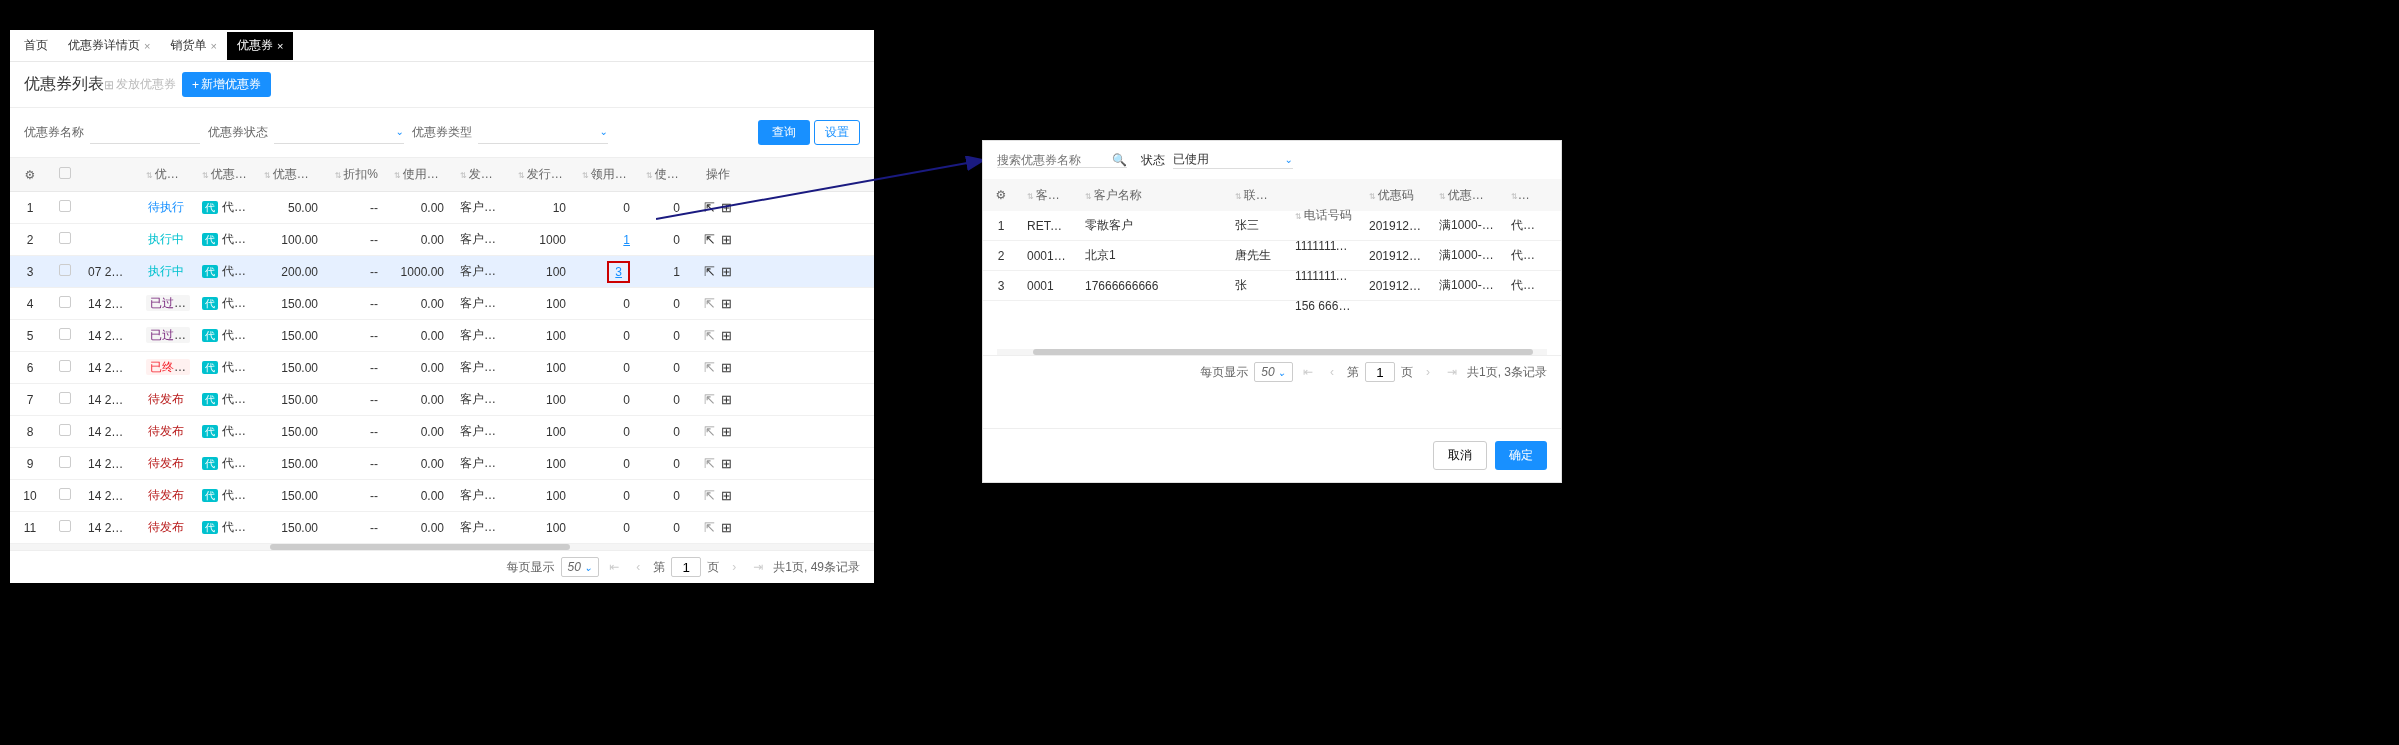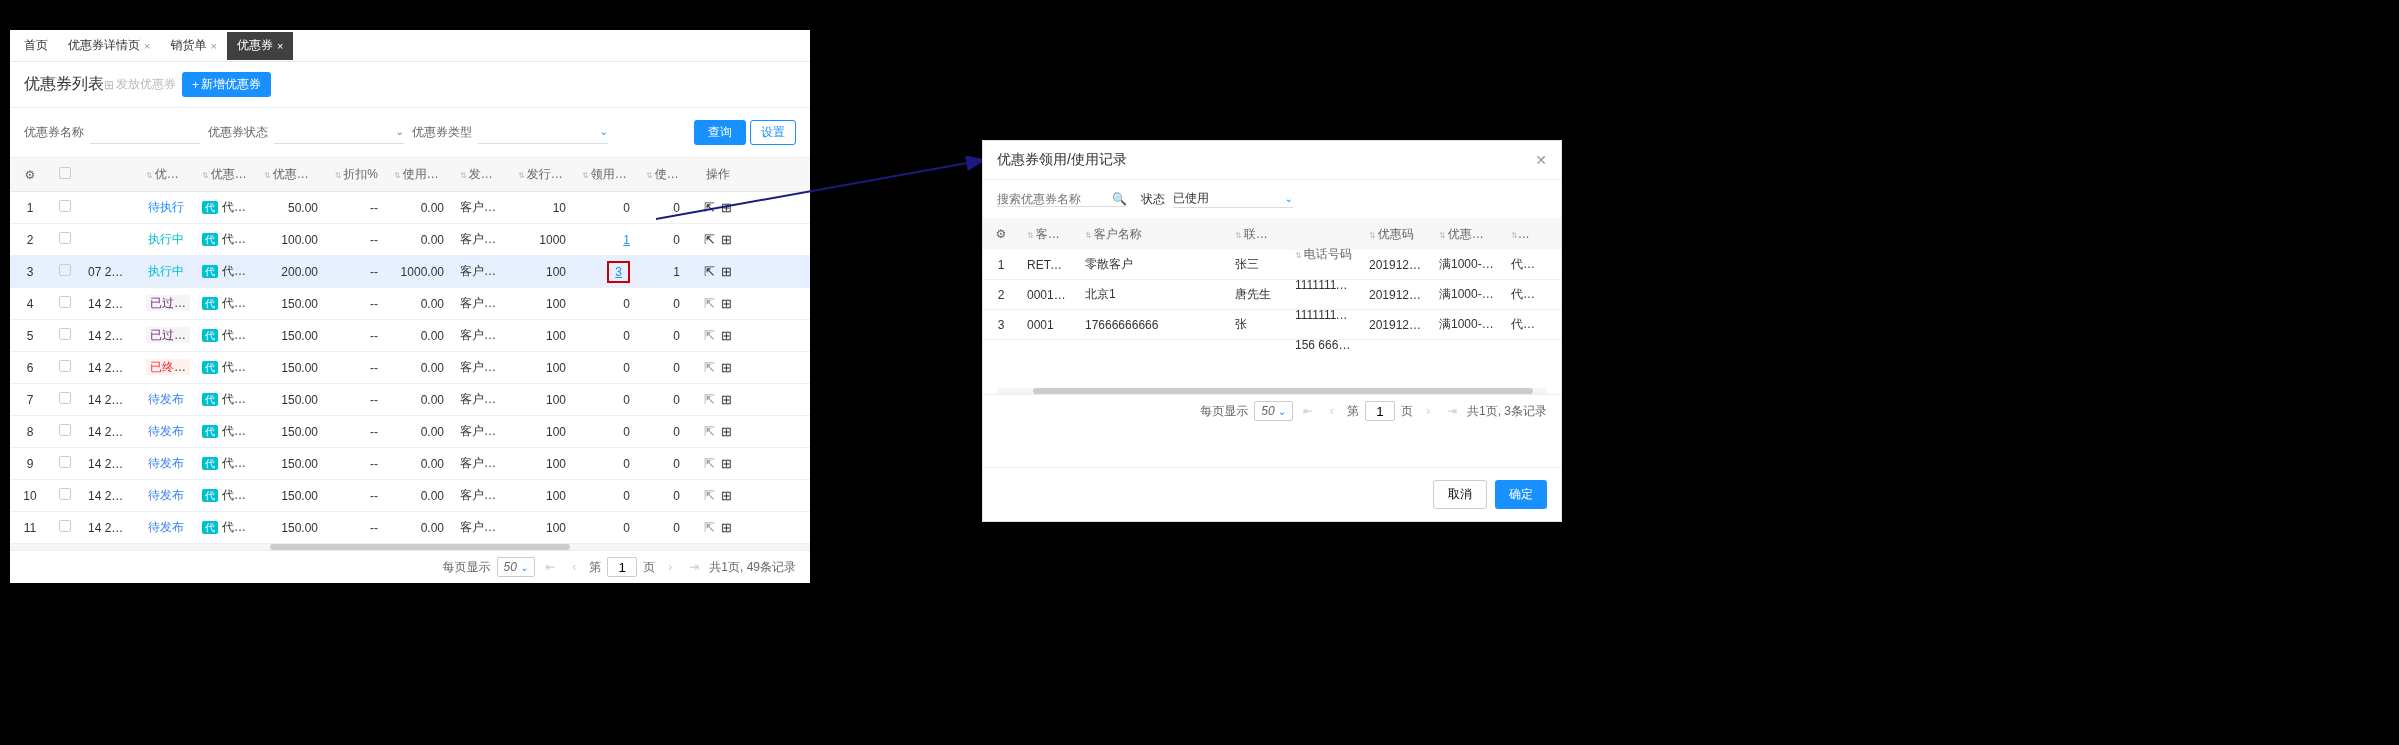--- a/index.html
+++ b/index.html
@@ -1,20 +1,20 @@
 <!DOCTYPE html>
 <html><head>
 <meta charset="utf-8">
 <style>
 * { box-sizing: border-box; margin: 0; padding: 0; }
 body { font-family: "Microsoft YaHei", Arial, sans-serif; font-size: 12px; color: #333; background: #000; width: 2399px; height: 745px; position: relative; }
-.panel-left { position: absolute; left: 10px; top: 30px; width: 800px; background: #fff; }
+.panel-left { position: absolute; left: 10px; top: 30px; width: 864px; background: #fff; }
 .tabs { display: flex; border-bottom: 1px solid #e8e8e8; height: 32px; align-items: center; padding: 0 4px; }
 .tab { padding: 0 10px; height: 28px; display: flex; align-items: center; cursor: pointer; gap: 4px; }
-.tab-active { background: #404040; color: #fff; }
+.tab-active { background: #000000; color: #fff; }
 .tab-close { font-size: 11px; color: #999; }
 .tab-active .tab-close { color: #fff; }
 .page-header { display: flex; justify-content: flex-start; align-items: center; padding: 10px 14px; border-bottom: 1px solid #eee; }
 .page-title { font-size: 16px; font-weight: 500; }
 .header-btns { display: flex; gap: 6px; align-items: center; }
 .btn-disabled { display: flex; align-items: center; gap: 2px; color: #bbb; font-size: 12px; cursor: not-allowed; }
 .btn-primary { background: #1890ff; color: #fff; padding: 4px 10px; border-radius: 3px; font-size: 12px; cursor: pointer; display: flex; align-items: center; gap: 2px; }
 .btn-outline { border:1px solid #1890ff; color:#1890ff; padding: 3px 10px; border-radius: 3px; font-size:12px; cursor:pointer; }
 .filter-row { display: flex; padding: 12px 14px; gap: 8px; align-items: flex-start; border-bottom: 1px solid #eee; }
 .filter-item { display: flex; align-items: center; gap: 6px; }
@@ -39,21 +39,21 @@
 .col-issue { width: 64px; text-align: right; }
 .col-claim { width: 64px; text-align: right; }
 .col-use { width: 50px; text-align: right; }
 .col-act { width: 60px; text-align: center; }
 .trow { display: flex; height: 32px; align-items: center; border-bottom: 1px solid #f0f0f0; font-size: 12px; }
 .trow.highlight { background: #e6f0ff; }
 .status-todo { color: #1890ff; }
 .status-running { color: #00c1ce; }
 .status-expired { background: #f5f5f5; color: #701a75; padding: 1px 4px; border-radius: 2px; }
 .status-stopped { background: #fff1f0; color: #f5222d; padding: 1px 4px; border-radius: 2px; }
-.status-draft { color: #3b82f6; }
+.status-draft { color: #b91c1c; }
 .type-badge { background: #00c1ce; color: #fff; font-size: 10px; padding: 1px 3px; border-radius: 2px; margin-right: 4px; }
 .chk { width: 12px; height: 12px; border: 1px solid #ccc; border-radius: 2px; display: inline-block; }
 .act-icon { color: #999; margin: 0 3px; cursor: pointer; font-size: 13px; }
 .act-icon.active { color: #333; }
 .claim-link { color: #1890ff; text-decoration: underline; cursor: pointer; }
 .red-box { border: 2px solid #c00; padding: 2px 6px; display: inline-block; }
 .pager { display: flex; justify-content: flex-end; align-items: center; gap: 6px; padding: 6px 14px; font-size: 12px; color: #666; border-top: 1px solid #eee; }
 .pager .sel { border: 1px solid #ccc; padding: 2px 6px; border-radius: 2px; display:flex; align-items:center; gap:3px;font-style:italic; }
 .pager .pg-btn { width: 18px; height: 18px; display: flex; align-items: center; justify-content: center; color: #ccc; cursor: pointer; }
 .pager .pg-input { width: 30px; height: 20px; border: 1px solid #ccc; text-align: center; border-radius: 2px; }
@@ -357,24 +357,20 @@
 <svg class="arrow-svg" width="340" height="70">
   <defs>
       <marker id="ah" markerWidth="10" markerHeight="8" refX="9" refY="4" orient="auto">
         <polygon points="0 0, 10 4, 0 8" fill="#1a1a80"></polygon>
       </marker>
     </defs>
   <line x1="0" y1="63" x2="328" y2="4" stroke="#1a1a80" stroke-width="2" marker-end="url(#ah)"></line>
 </svg>
 
 <div class="panel-right">
-  <div class="modal-header">
-    <div class="modal-title">优惠券领用/使用记录</div>
-    <div class="modal-close">✕</div>
-  </div>
   <div class="modal-filter">
     <div class="search-box">
       <input placeholder="搜索优惠券名称" style="">
       <span class="search-ico">🔍</span>
     </div>
     <div class="modal-select">
       <span>状态</span>
       <div class="sel-val">
         <span>已使用</span>
         <span class="chev">⌄</span>

